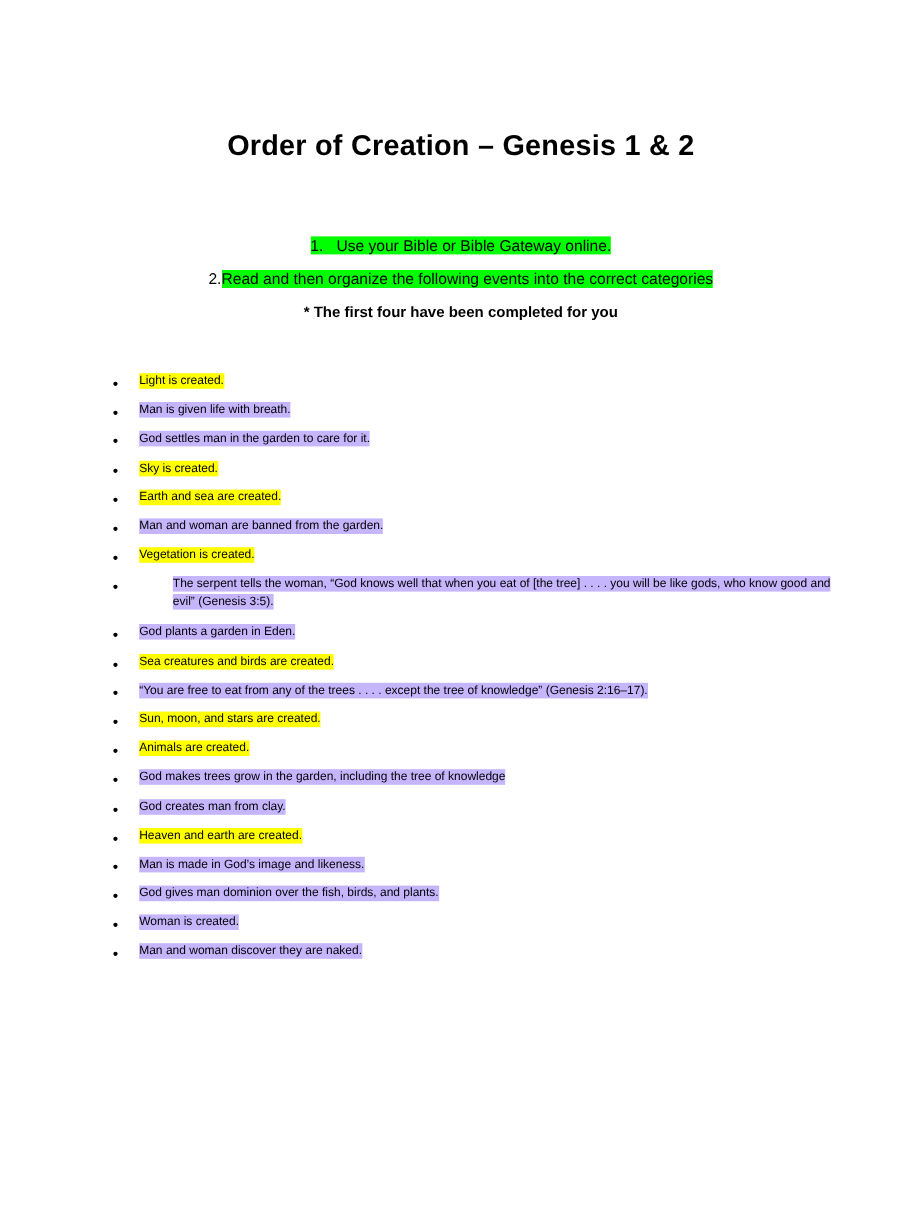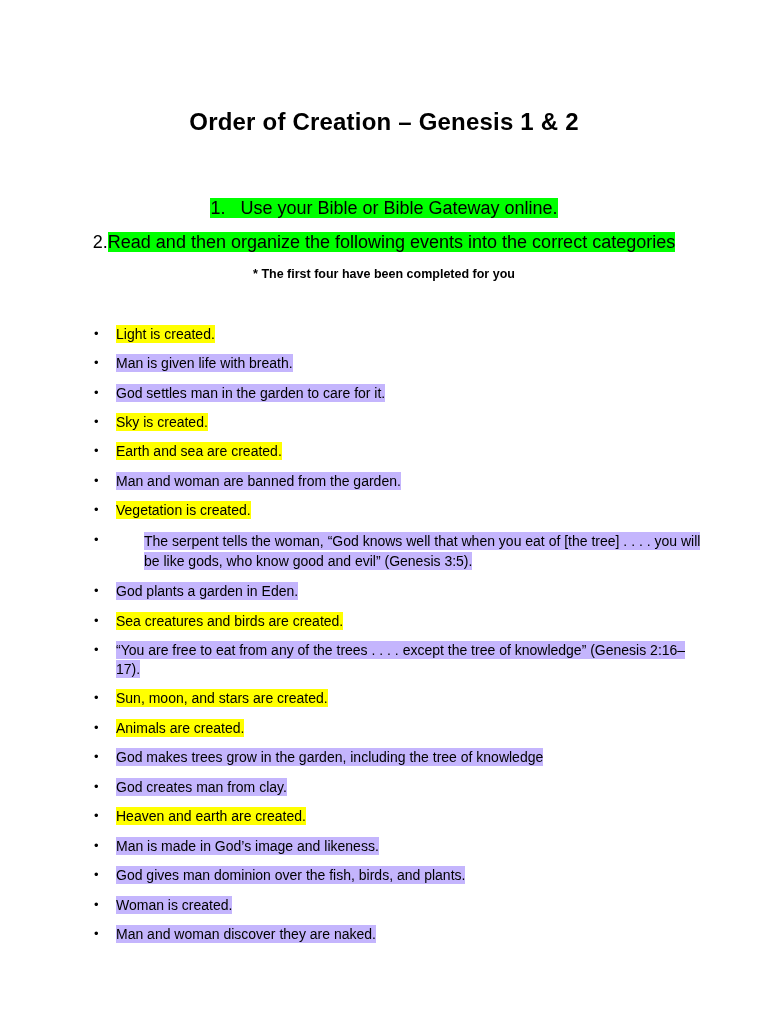--- a/index.html
+++ b/index.html
@@ -29,21 +29,21 @@
     font-weight: bold;
     margin: 0;
     padding-top: 108px;
     letter-spacing: 0.2px;
   }
   .instructions {
     margin-top: 60px;
     text-align: center;
   }
   .instr-line {
-    font-size: 18px;
+    font-size: 13px;
     line-height: 1.35;
     margin: 0 0 10px 0;
     text-align: center;
   }
   .hl-green {
     background: #00ff00;
   }
   .hl-yellow {
     background: #ffff00;
   }
@@ -59,21 +59,21 @@
   ul.event-list {
     list-style: none;
     margin: 0;
     padding: 0;
     margin-top: 44px;
     padding-left: 88px;
     padding-right: 60px;
   }
   ul.event-list li {
     position: relative;
-    font-size: 14px;
+    font-size: 10px;
     line-height: 1.32;
     margin-bottom: 11px;
     padding-left: 28px;
   }
   ul.event-list li::before {
     content: "\2022";
     position: absolute;
     left: 6px;
     top: 0;
     font-size: 13px;

